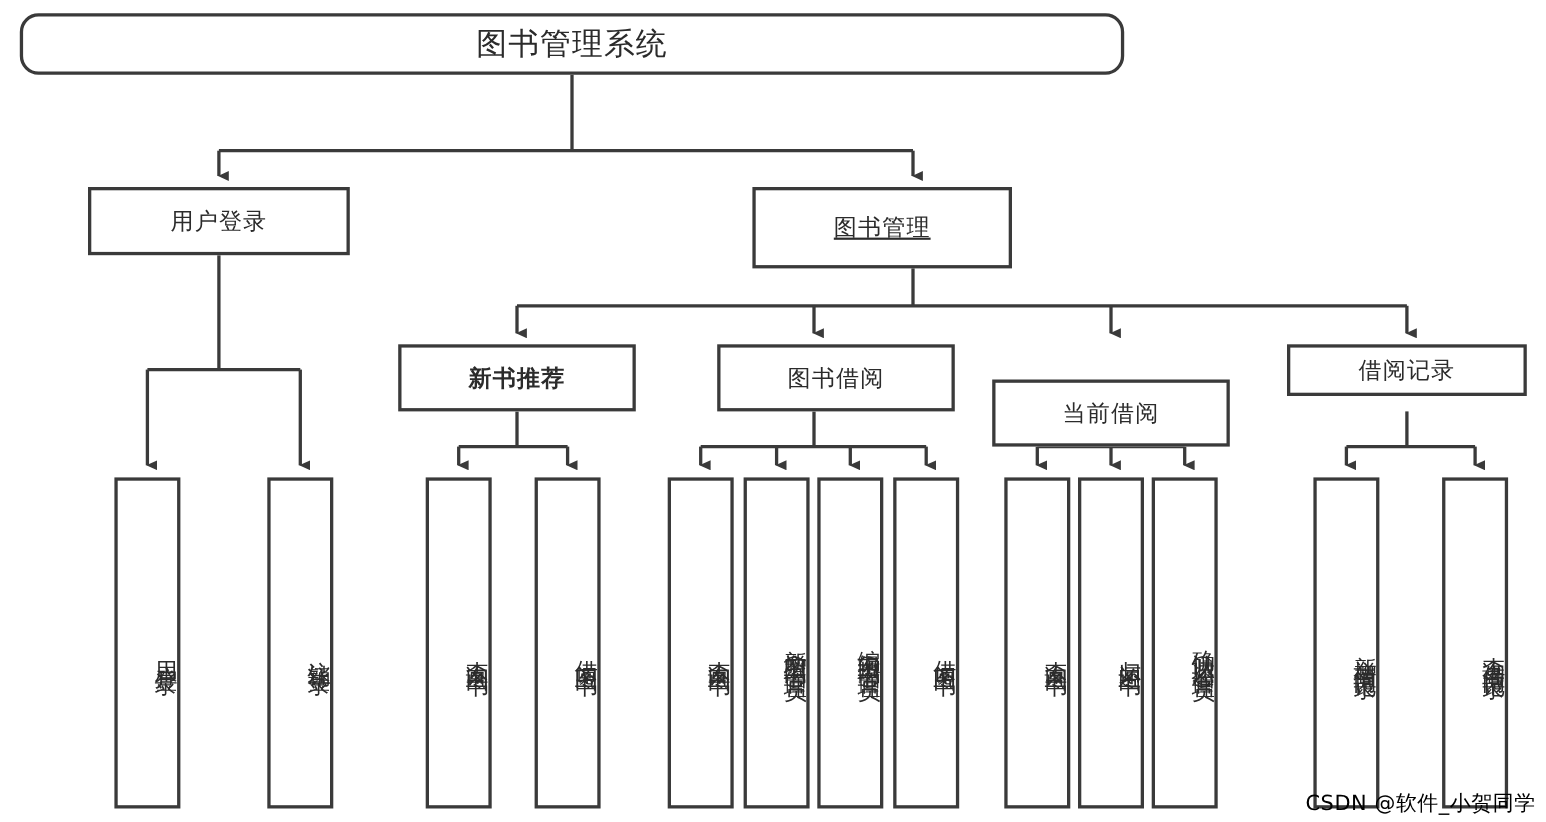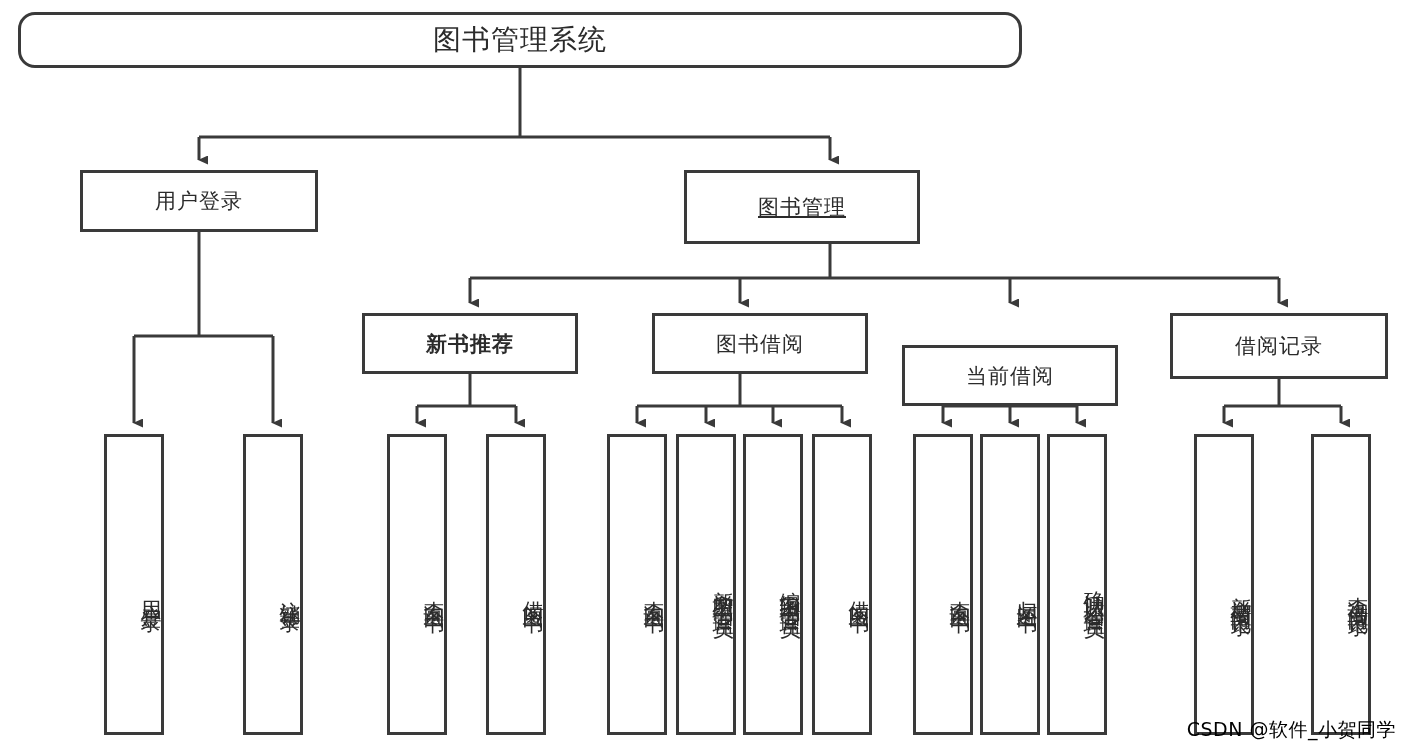--- a/index.html
+++ b/index.html
@@ -98,21 +98,21 @@
   </svg>
 
   <div class="node h root" style="left:18px;top:12px;width:1004px;height:56px;">图书管理系统</div>
 
   <div class="node h" style="left:80px;top:170px;width:238px;height:62px;">用户登录</div>
   <div class="node h" style="left:684px;top:170px;width:236px;height:74px;text-decoration:underline;">图书管理</div>
 
   <div class="node h" style="left:362px;top:313px;width:216px;height:61px;font-weight:bold;">新书推荐</div>
   <div class="node h" style="left:632px;top:313px;width:216px;height:61px;margin-left:20px;">图书借阅</div>
   <div class="node h" style="left:902px;top:313px;width:216px;height:61px;margin-top:32px;">当前借阅</div>
-  <div class="node h" style="left:1170px;top:313px;width:218px;height:66px;">借阅记录</div>
+  <div class="node h" style="left:1170px;top:313px;width:218px;height:47px;">借阅记录</div>
 
   <div class="node v" style="left:104px;top:434px;width:60px;height:301px;">
     <span>用户登录</span>
   </div>
   <div class="node v" style="left:243px;top:434px;width:60px;height:301px;">
     <span>注销登录</span>
   </div>
 
   <div class="node v" style="left:387px;top:434px;width:60px;height:301px;">
     <span>查询图书</span>

